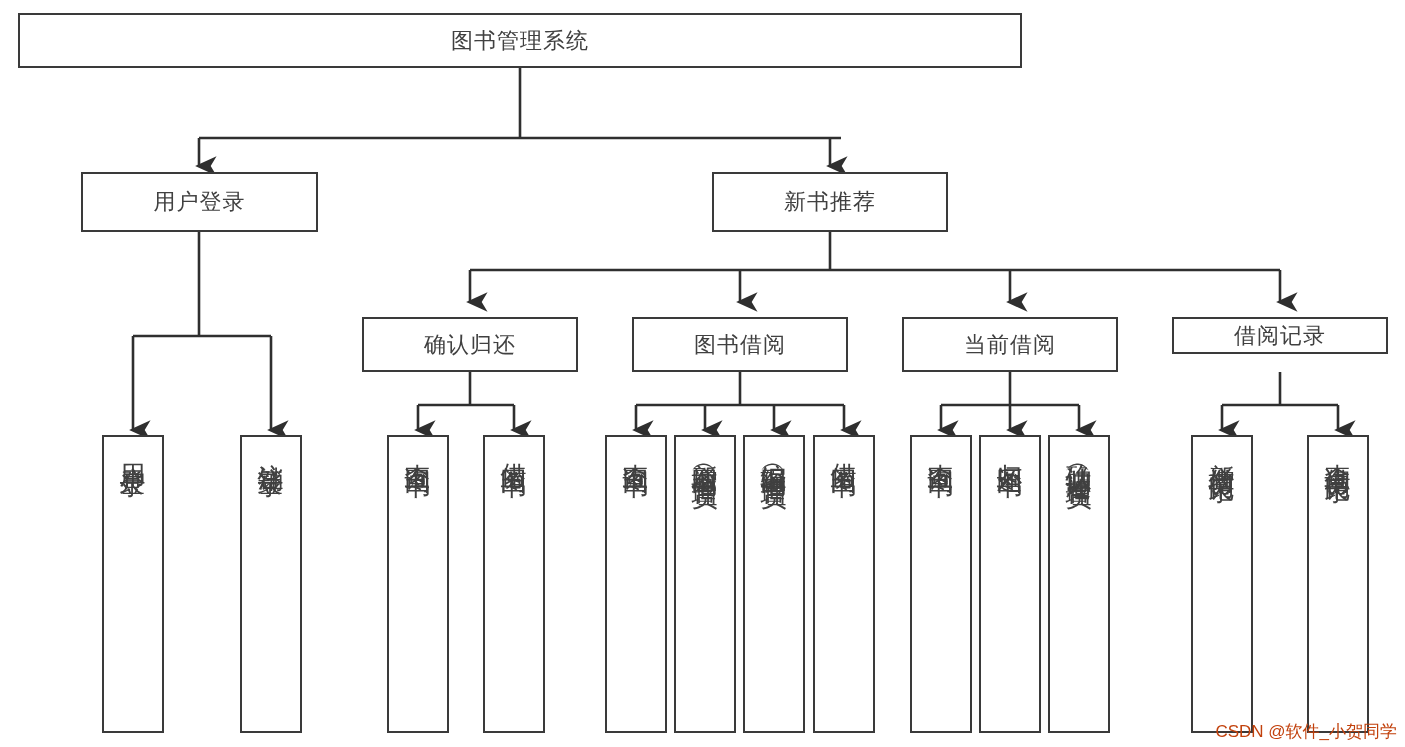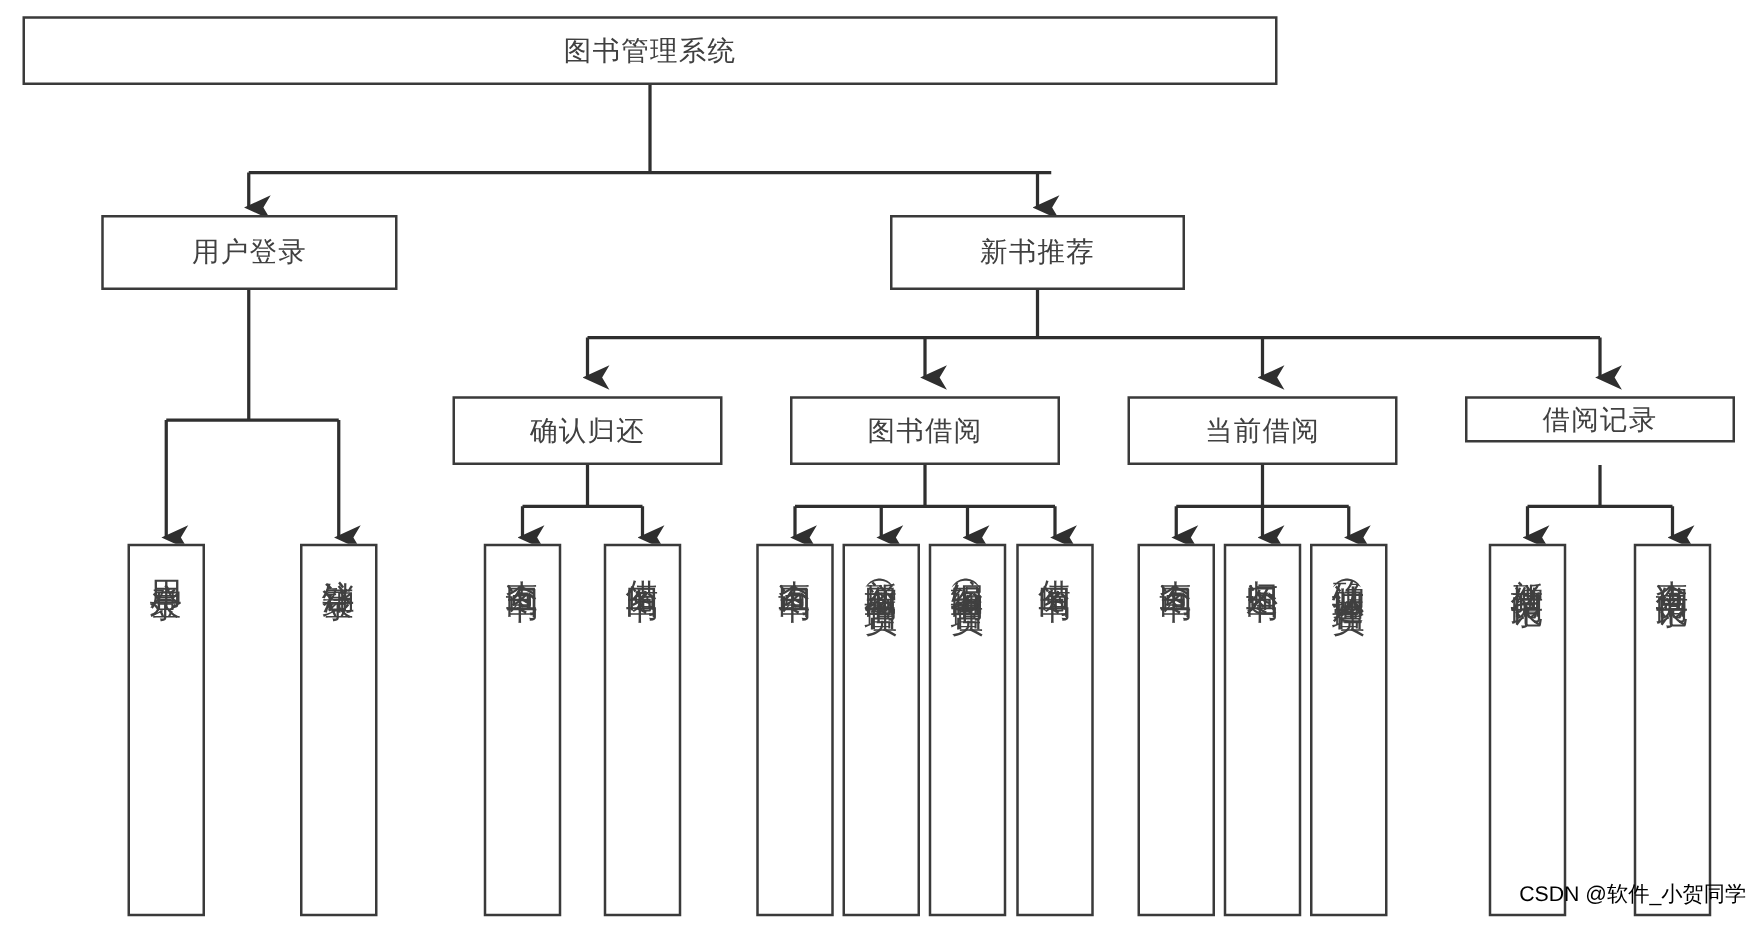--- a/index.html
+++ b/index.html
@@ -60,23 +60,23 @@
     text-orientation: upright;
     font-size: 26px;
     letter-spacing: 3px;
     line-height: 1;
     white-space: nowrap;
     height: auto;
   }
   .watermark {
     position: absolute;
     right: 8px;
-    bottom: 20px;
+    bottom: 4px;
     font-size: 17px;
-    color: #000000;
+    color: #c2410c;
     z-index: 5;
     white-space: nowrap;
     font-family: "Liberation Sans", sans-serif;
     margin-left: 12px;
   }
 </style>
 </head>
 <body>
 
 <div id="diagram-root">

